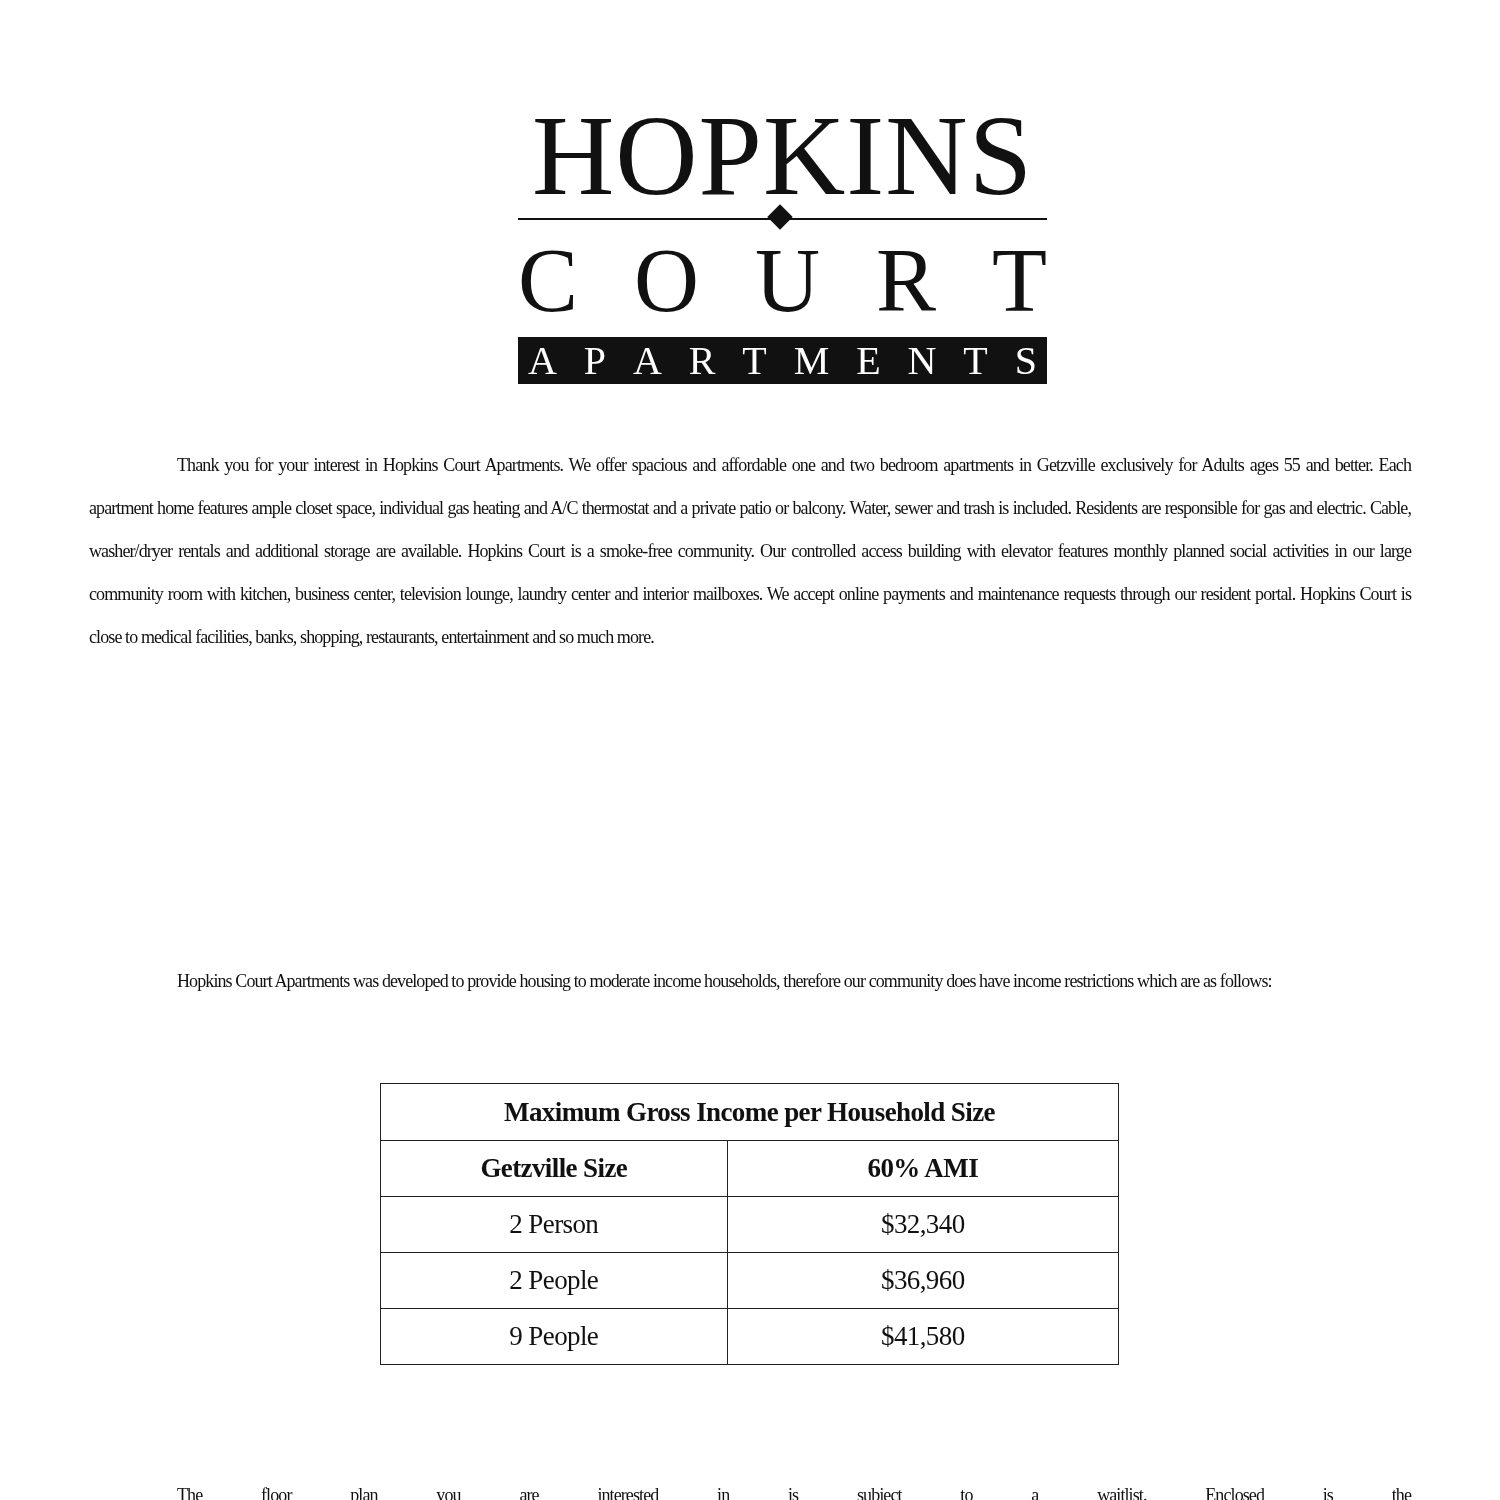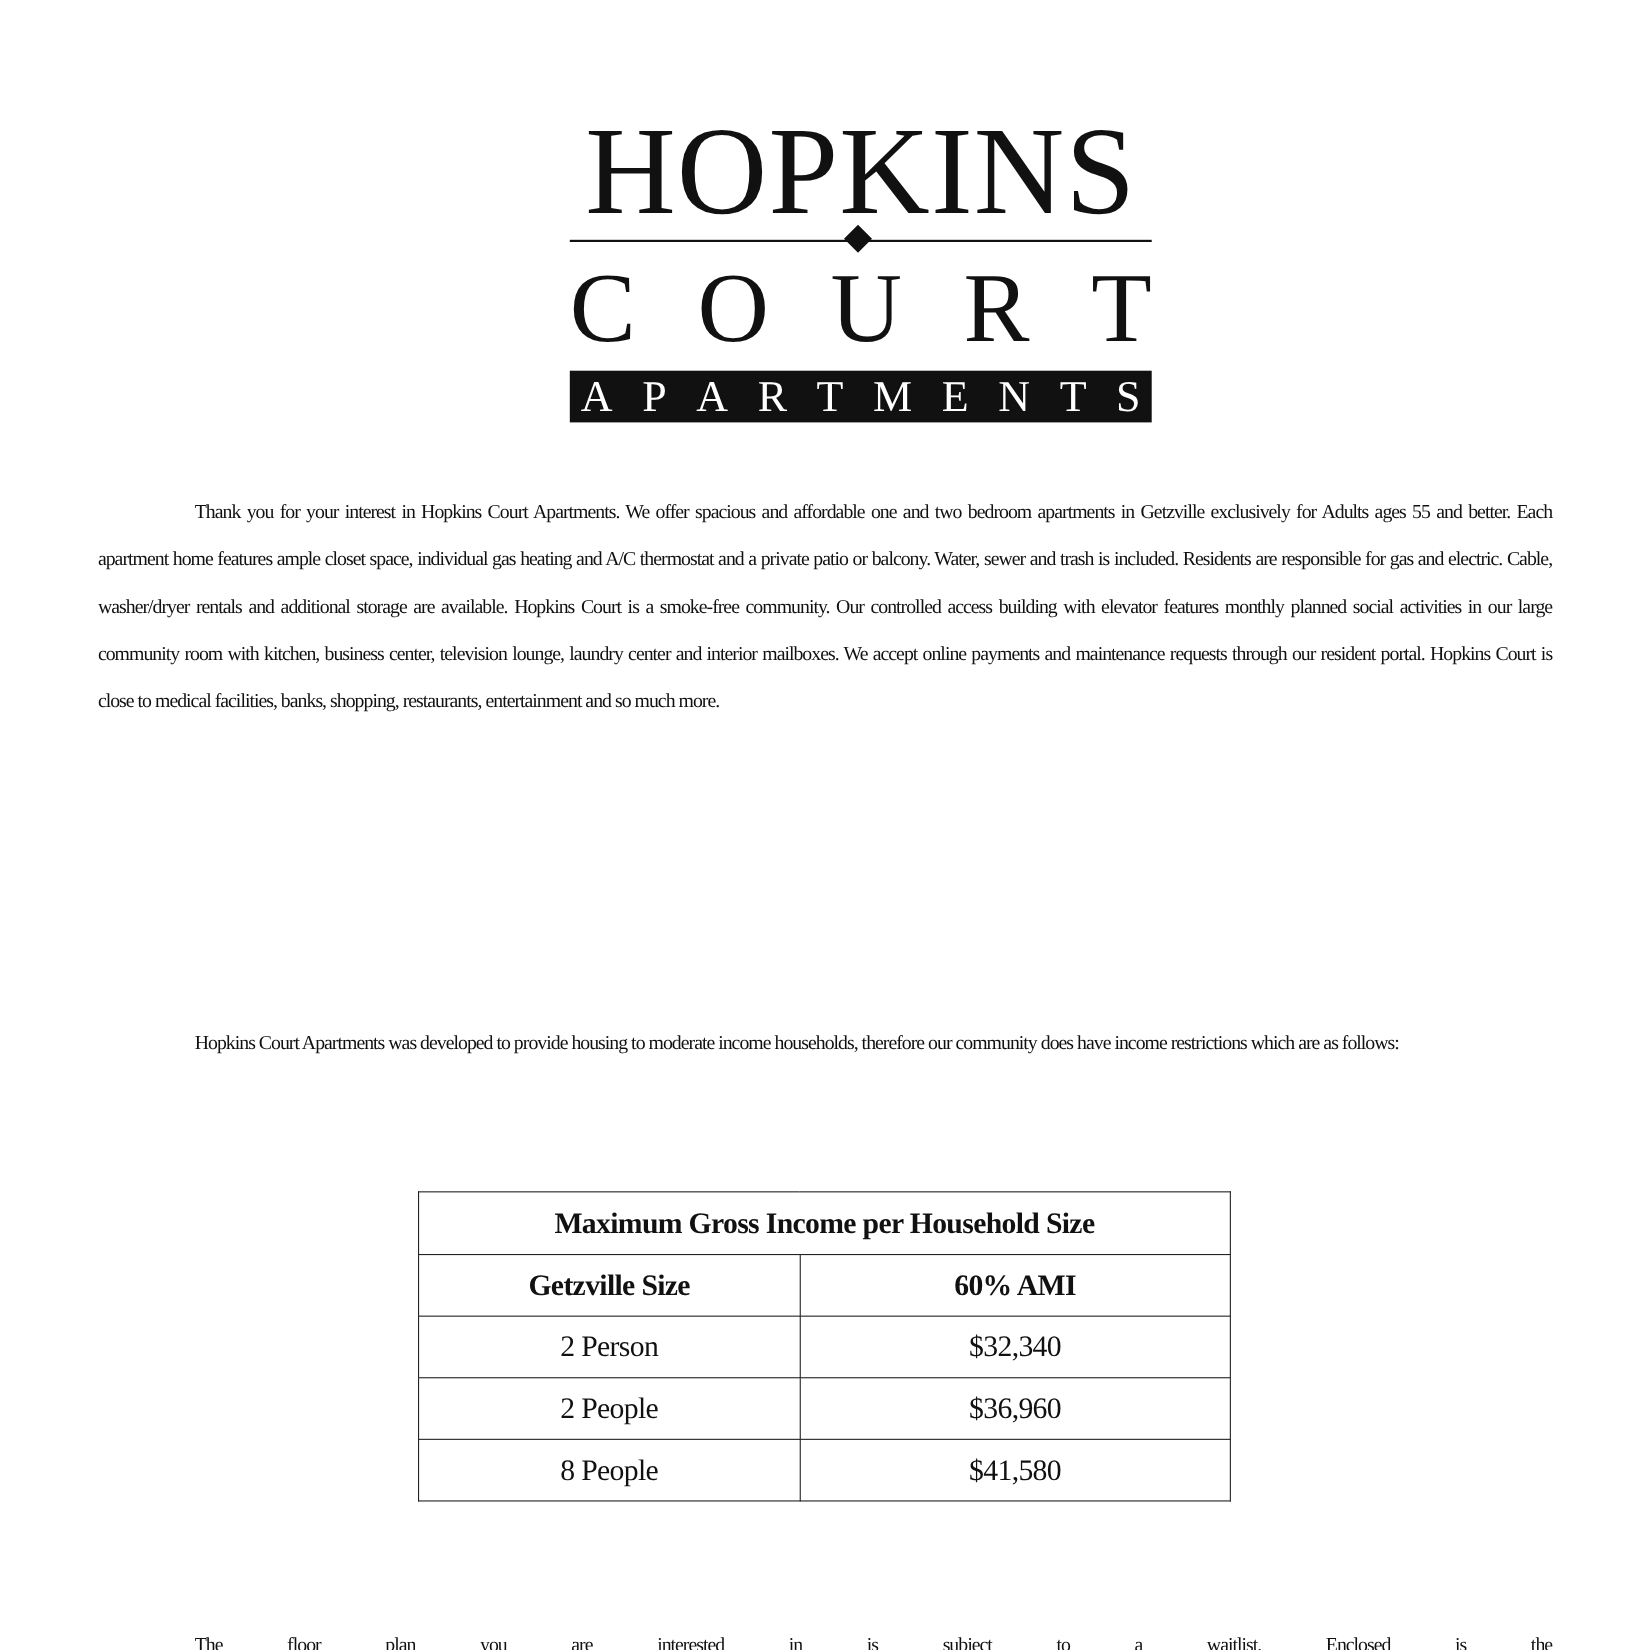--- a/index.html
+++ b/index.html
@@ -37,21 +37,21 @@
     color: #fff; font-family: "Liberation Serif", serif; font-size: 40px; line-height: 47px;
   }
   .para {
     position: absolute; left: 89px; width: 1322px;
     font-size: 18px; line-height: 43.1px; text-align: justify;
     text-align-last: left;
     font-family: Liberation Serif, serif; letter-spacing: -0.9px;
   }
   .para .indent { display: inline-block; width: 88px; }
   .p1 { top: 444px; }
-  .p2 { top: 928px; line-height: 41px; }
+  .p2 { top: 961px; line-height: 41px; }
   .p3 { top: 1474px; }
   table.income {
     position: absolute; left: 380px; top: 1083px; width: 739px;
     border-collapse: collapse; font-family: Liberation Serif, serif;
   }
   table.income td, table.income th {
     border: 1.5px solid #222; height: 55px; padding: 0; text-align: center;
     font-size: 27px; letter-spacing: -0.6px;
   }
   table.income th { font-weight: bold; font-size: 27px; }
@@ -106,19 +106,19 @@
   </tr>
   <tr>
     <td>2 Person</td>
     <td>$32,340</td>
   </tr>
   <tr>
     <td>2 People</td>
     <td>$36,960</td>
   </tr>
   <tr>
-    <td>8 People</td>
+    <td>9 People</td>
     <td>$41,580</td>
   </tr>
 </tbody>
   </table>
 
 <div class="para p3" style="text-align-last: justify;"><span class="indent"></span><span>The floor plan you are interested in is subject to a waitlist.  Enclosed is the</span></div>
 
 </body></html>

